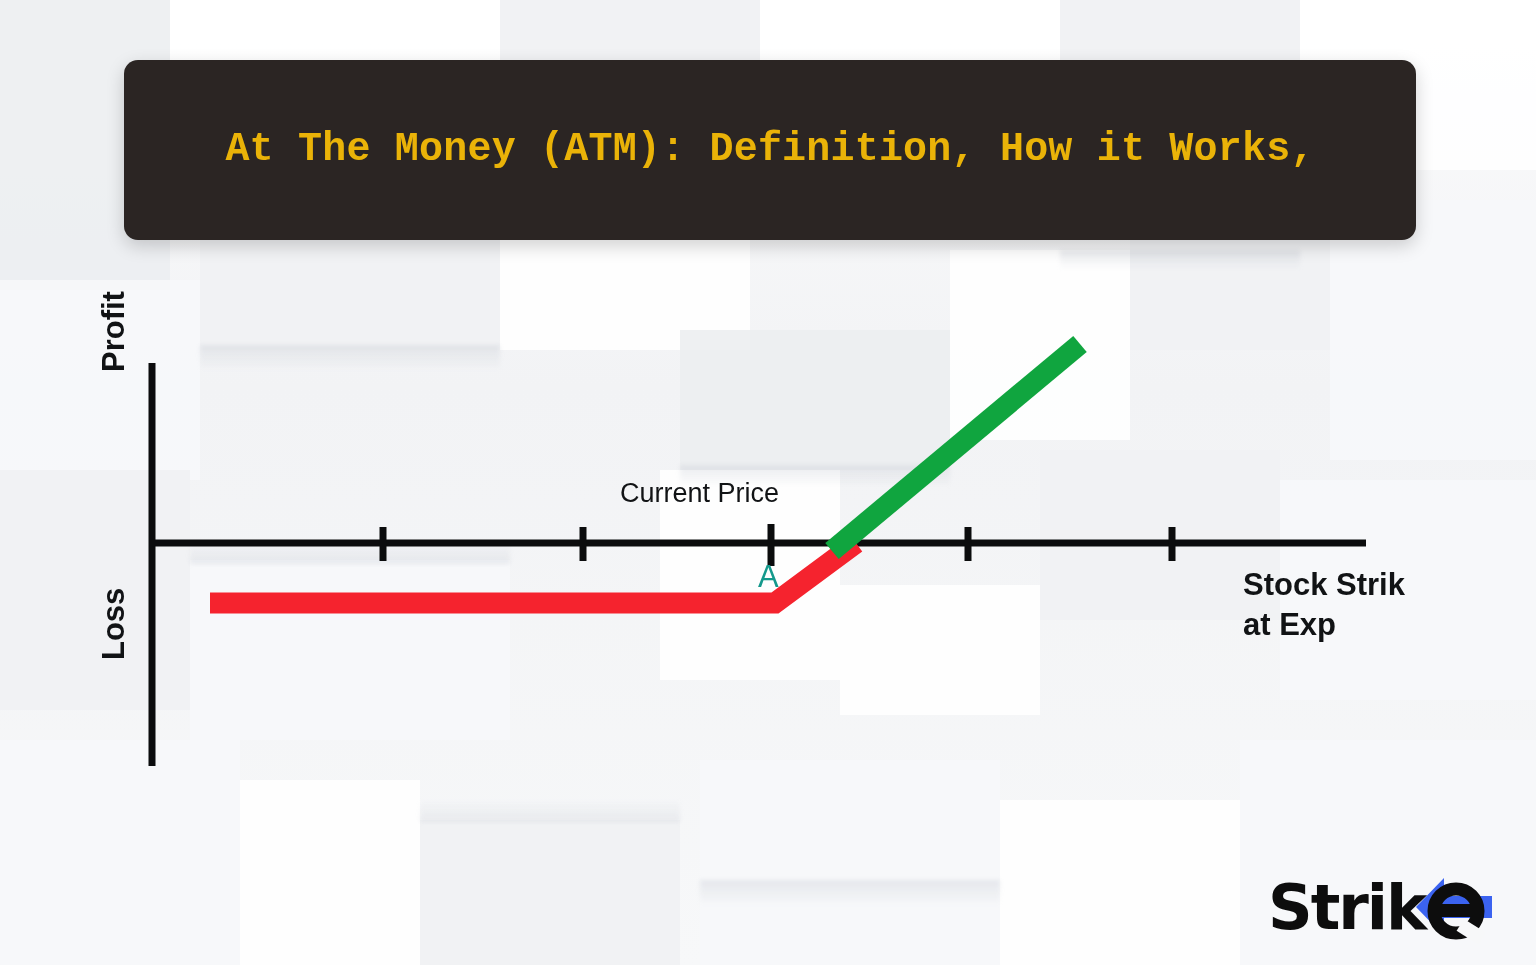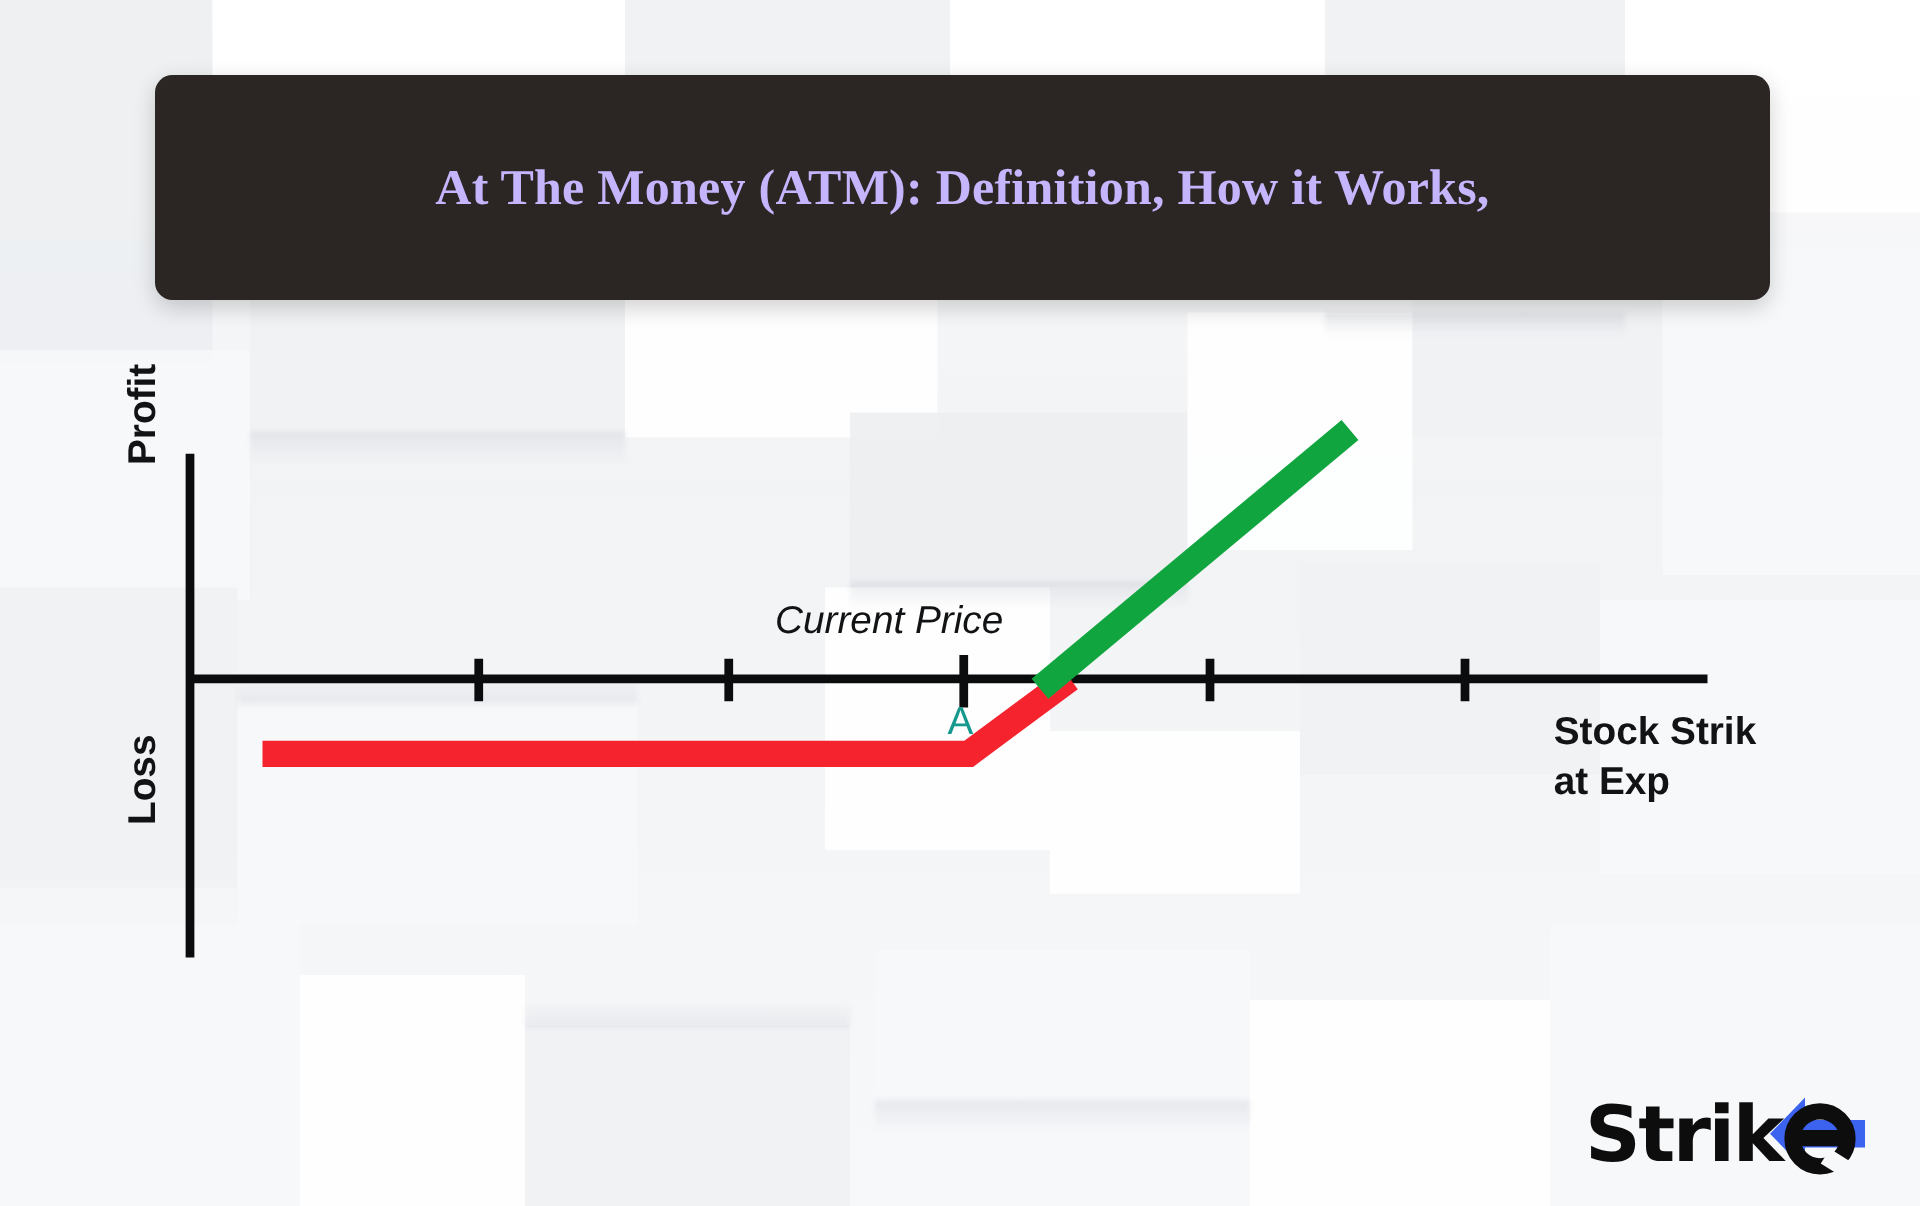--- a/index.html
+++ b/index.html
@@ -39,27 +39,27 @@
     position:absolute;
     left:124px;top:60px;width:1292px;height:180px;
     background:#2b2523;
     border-radius:14px;
     box-shadow:0 6px 18px rgba(0,0,0,.18);
     display:flex;align-items:center;justify-content:center;
     text-align:center;
     z-index:5;
   }
   #title-text{
-    color:#c4b5fd;
+    color:#eab308;
     font-size:40px;
     font-weight:bold;
     line-height:1.28;
     letter-spacing:.2px;
     padding:0 40px;
-    font-family:Liberation Serif, serif;
+    font-family:Liberation Mono, monospace;
     text-align:right;
   }
 
   
   #chart{
     position:absolute;left:0;top:0;width:1536px;height:965px;
     z-index:4;
   }
   .axis-label{
     position:absolute;
@@ -77,23 +77,22 @@
   }
   #label-loss{
     left:96px;top:660px;
     font-size:31px;
     transform:rotate(-90deg);
     transform-origin:left top;
     white-space:nowrap;
   }
   #label-current-price{
     left:620px;top:478px;
-    font-size:31px;font-weight:normal;
+    font-size:27px;font-weight:normal;
     white-space:nowrap;
-    font-style:italic;
   }
   #label-stock-price{
     left:1243px;top:565px;
     font-size:31px;line-height:1.28;
     width:260px;
   }
   #label-point-a{
     left:758px;top:559px;
     font-size:31px;font-weight:normal;
     color:#14998c;

